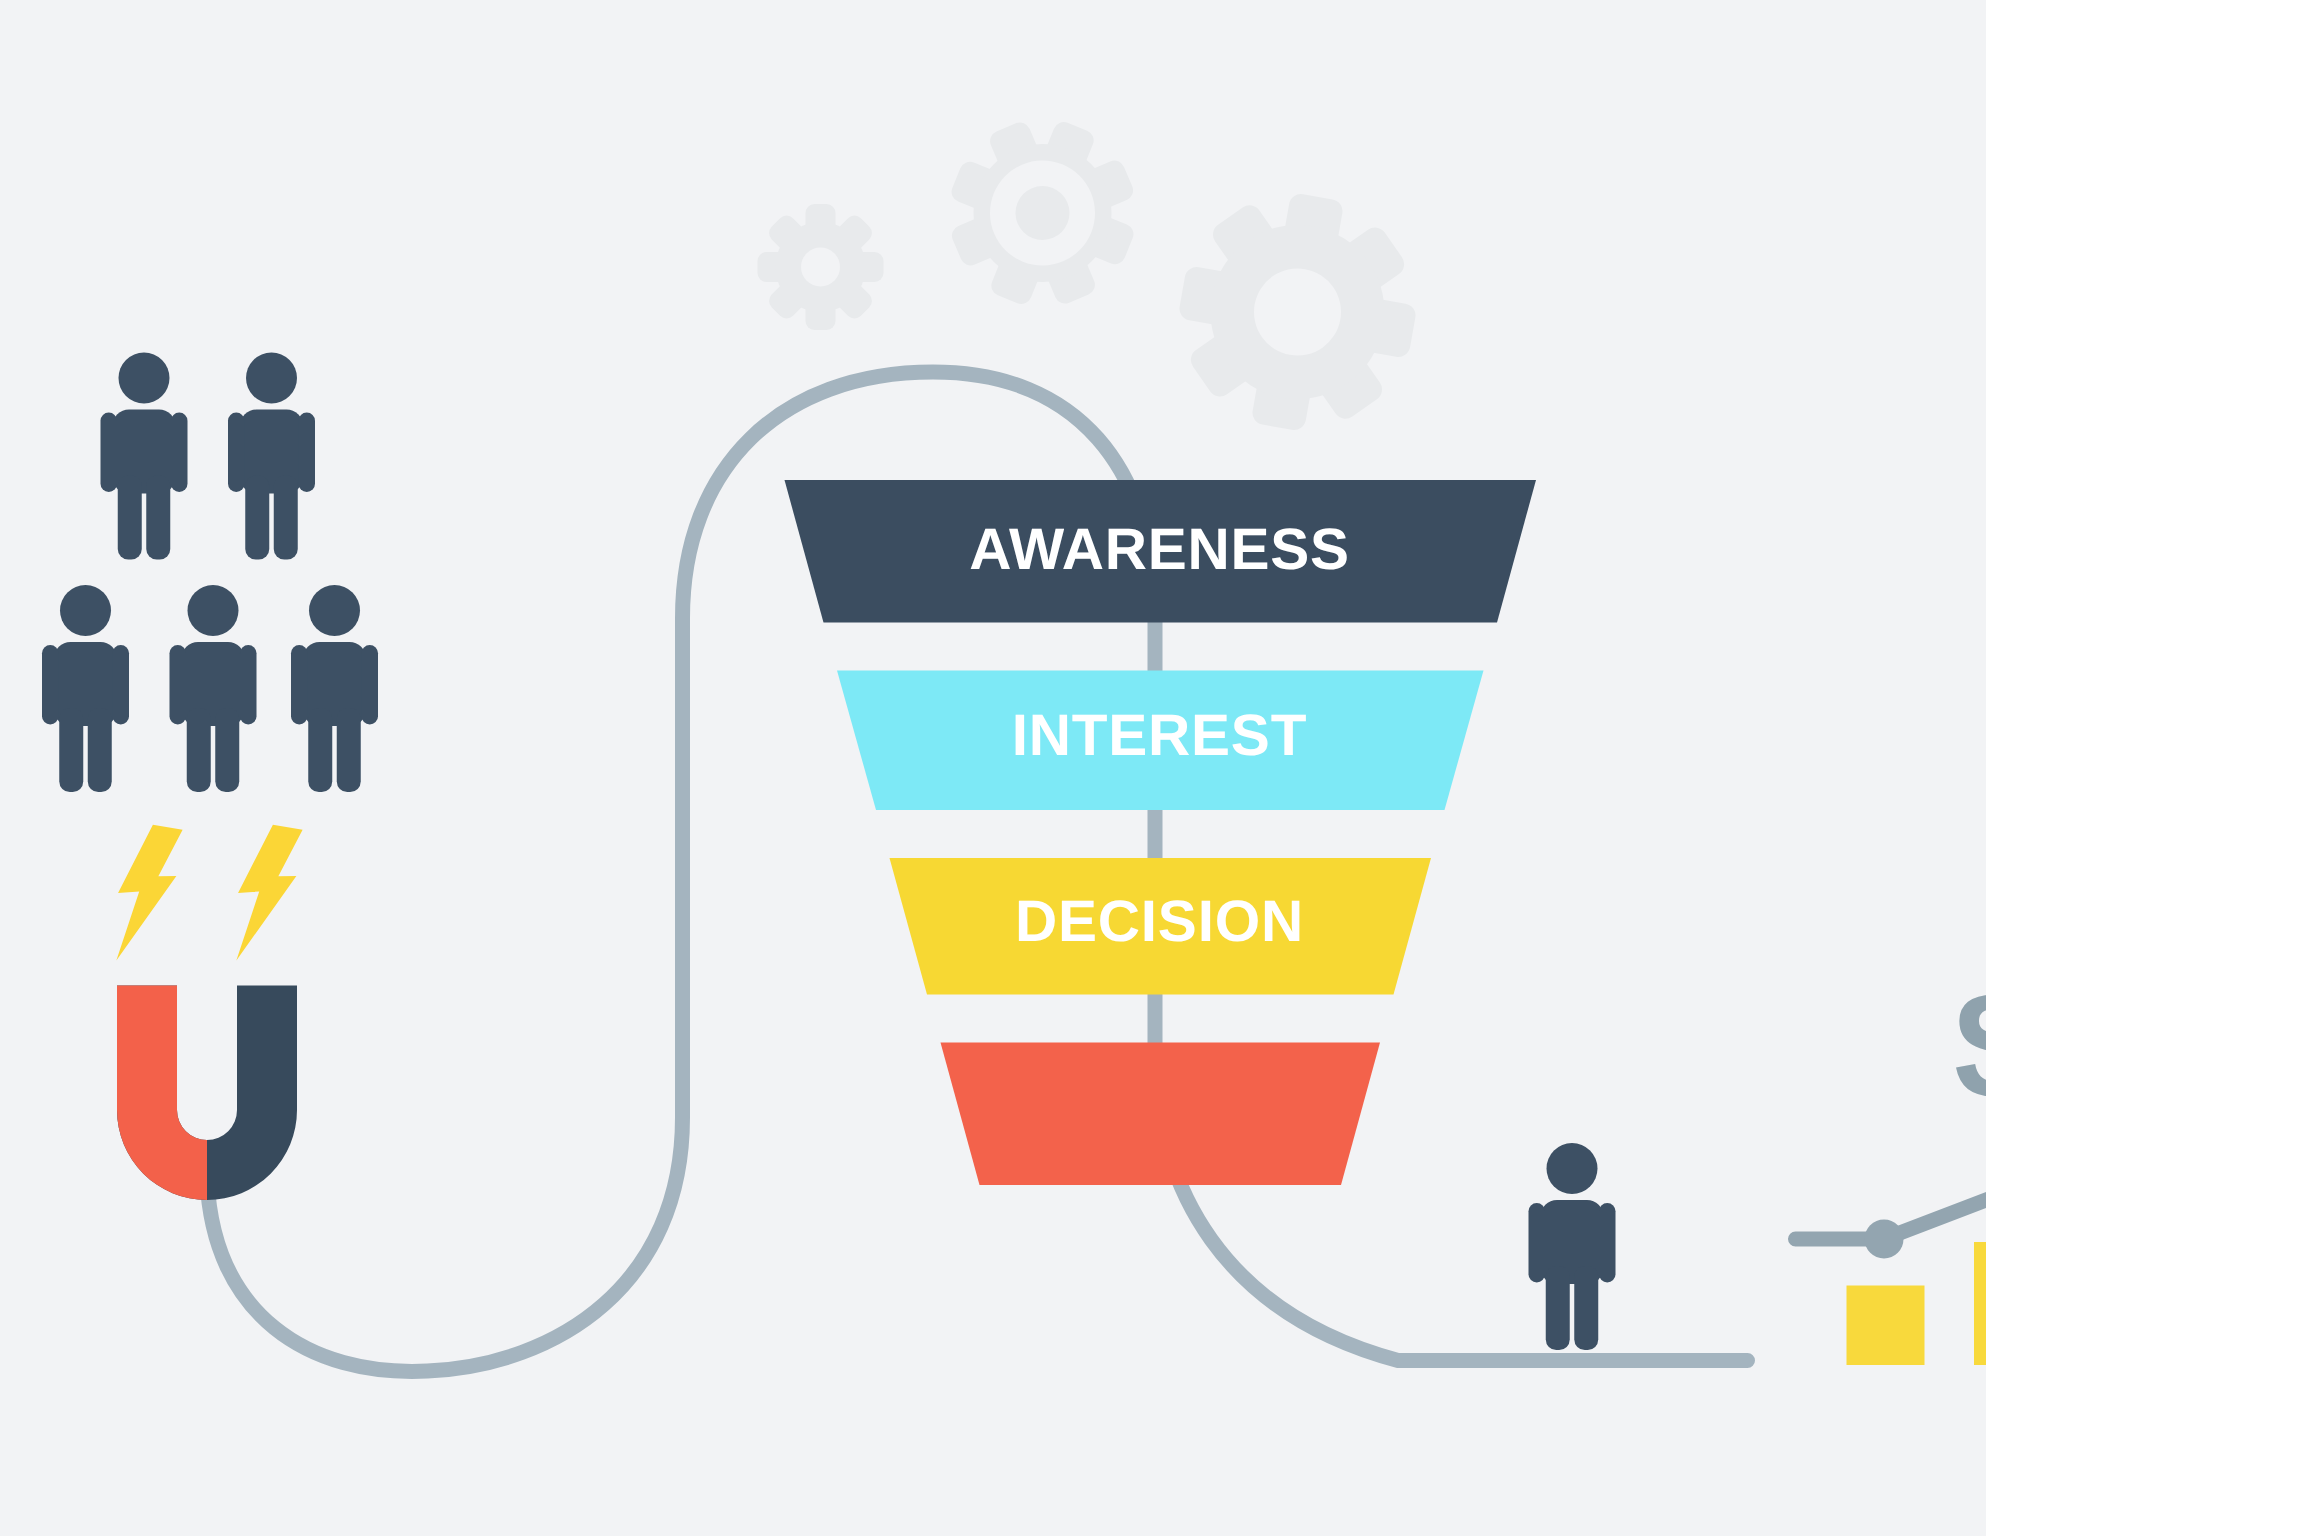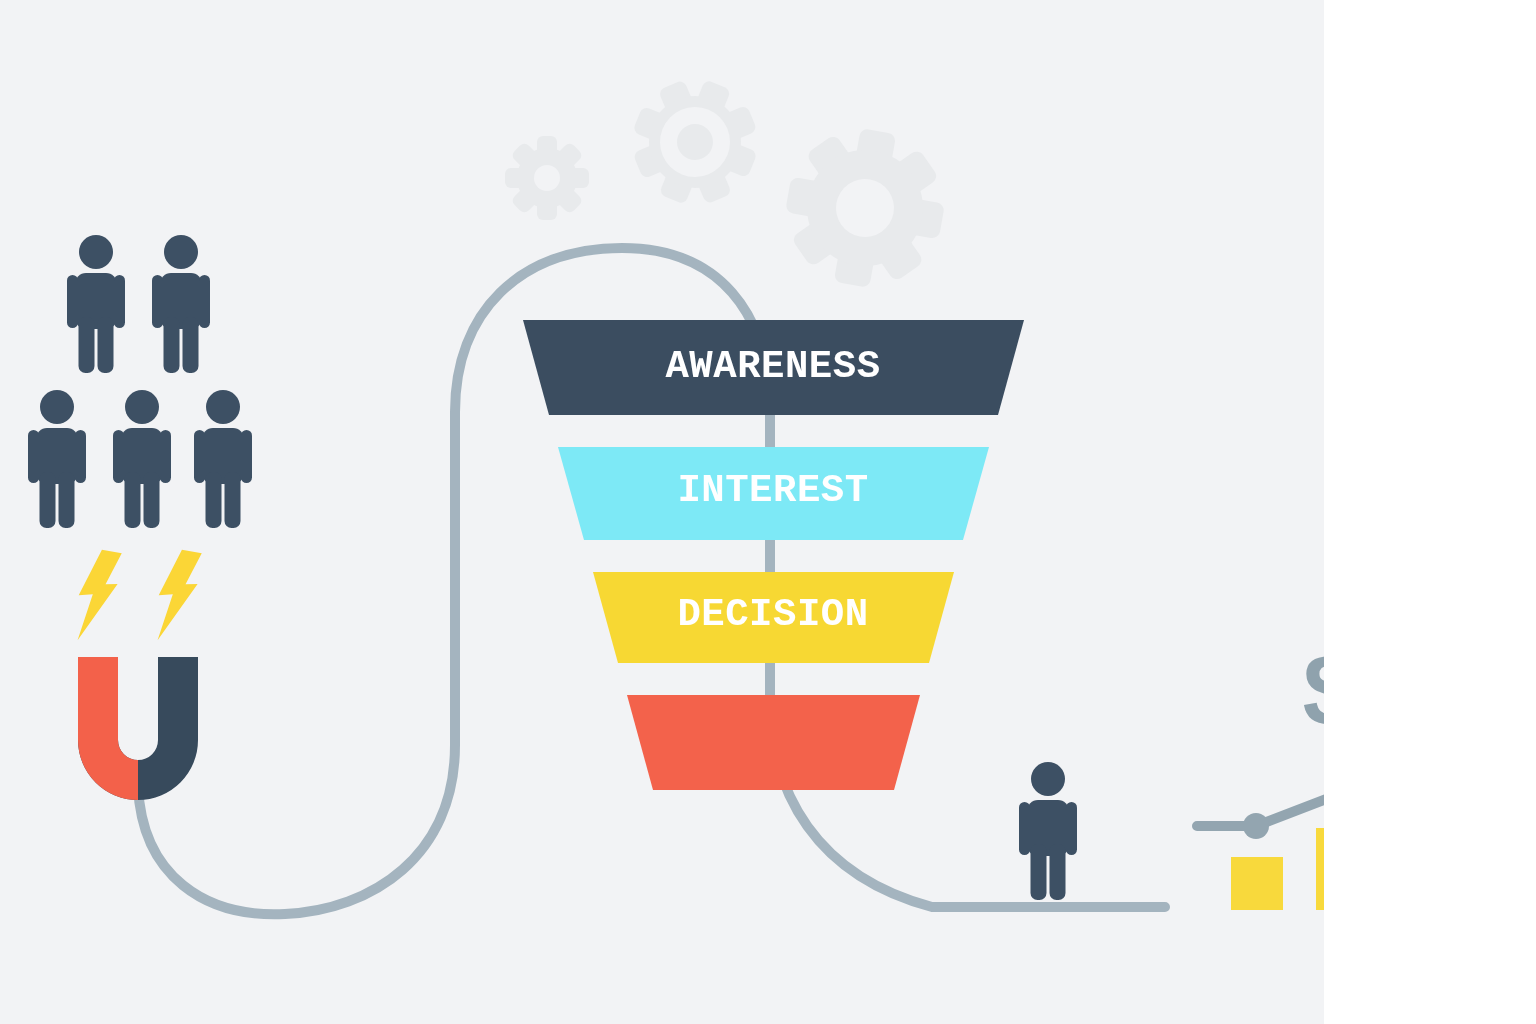--- a/index.html
+++ b/index.html
@@ -1,20 +1,20 @@
 <!DOCTYPE html>
 <html><head>
 <meta charset="utf-8">
 <style>
   html,body{margin:0;padding:0;}
   .stage{
     position:relative;
     width:1324px;height:1024px;
     overflow:hidden;
-    font-family:Liberation Mono, monospace;
+    font-family:Liberation Sans, sans-serif;
   }
   .stage svg{position:absolute;left:0;top:0;}
   .flabel{
     position:absolute;
     left:523px;width:500px;height:48px;
     line-height:48px;text-align:center;
     font-weight:700;font-size:39px;color:#ffffff;
     letter-spacing:0.5px;
     user-select:none;
   }

